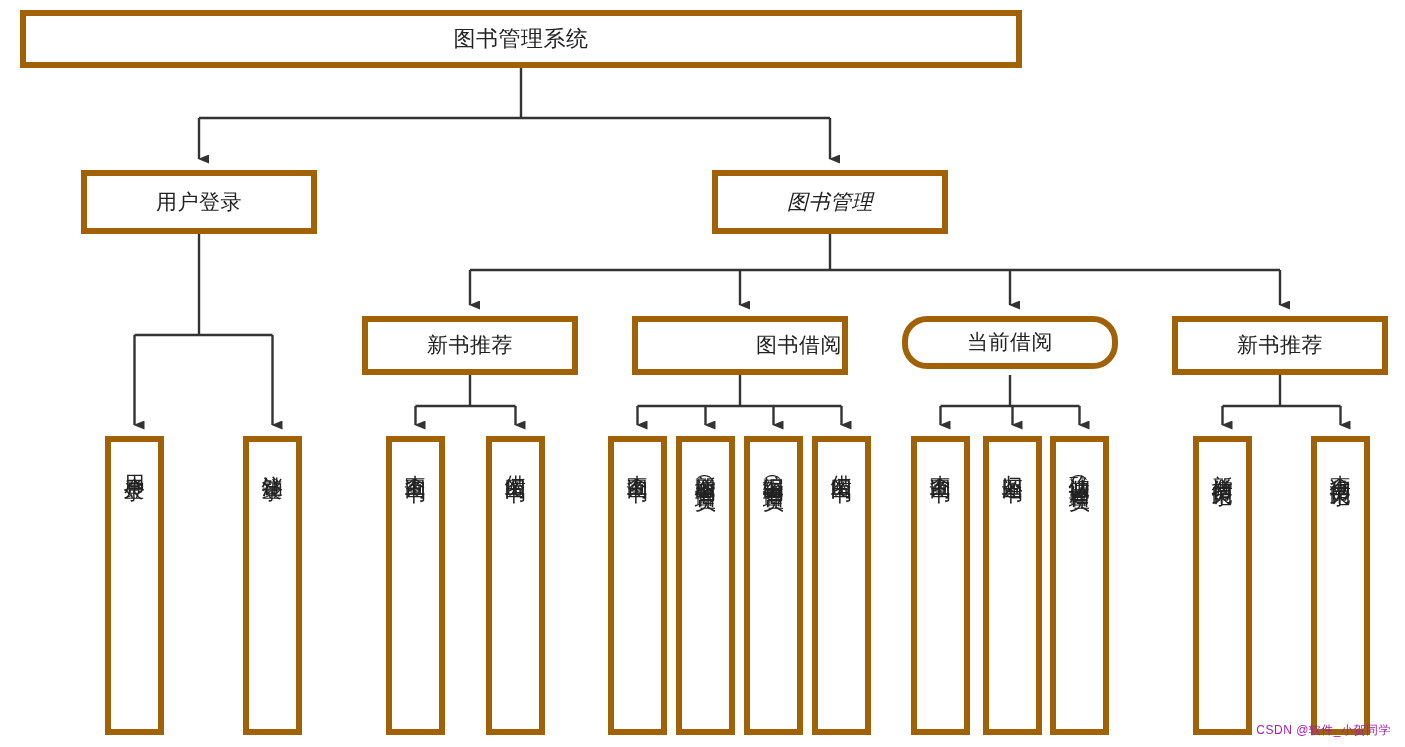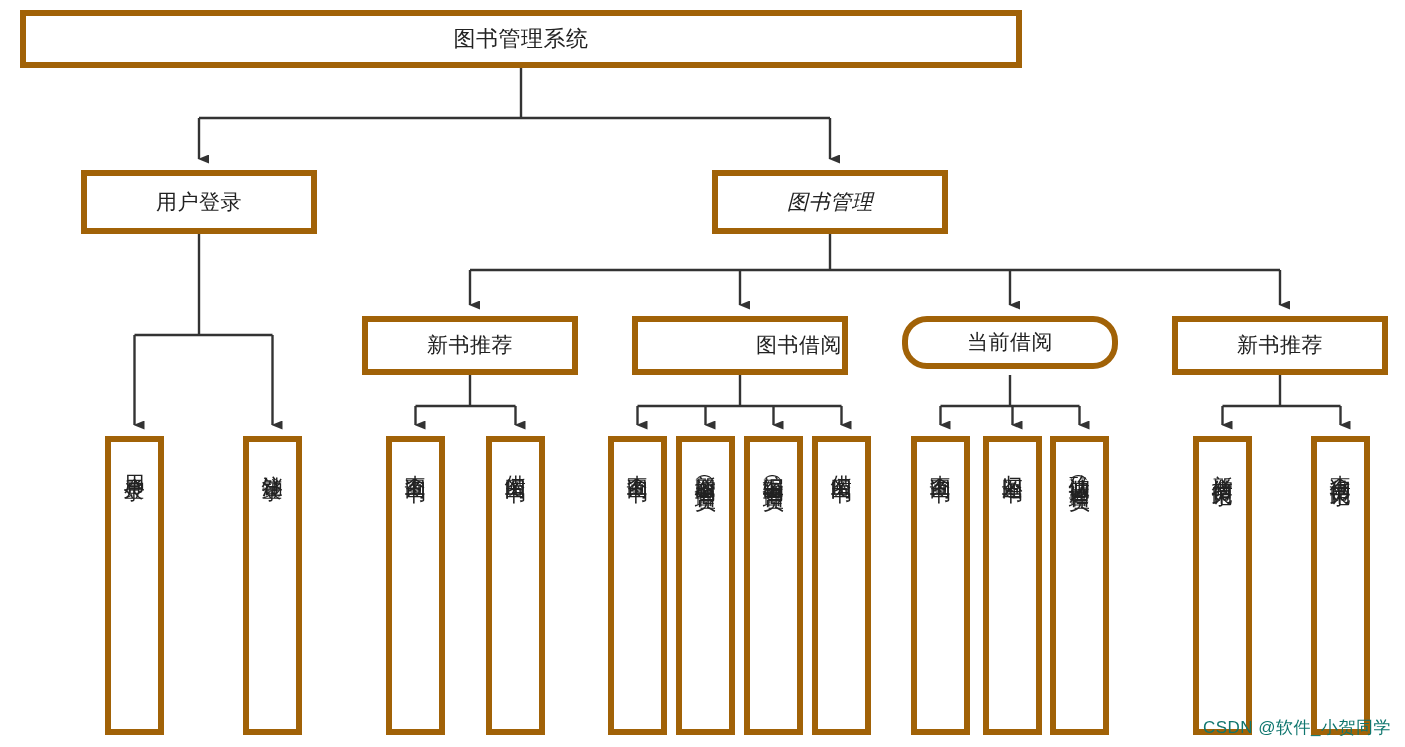--- a/index.html
+++ b/index.html
@@ -57,22 +57,22 @@
     text-orientation: upright;
     font-size: 21px;
     line-height: 1.12;
     letter-spacing: 2.5px;
     white-space: nowrap;
   }
   #watermark {
     position: absolute;
     right: 14px;
     bottom: 8px;
-    font-size: 17px;
-    color: #0f766e;
+    font-size: 12px;
+    color: #a21caf;
     z-index: 9;
     white-space: nowrap;
     letter-spacing: 0.5px;
     pointer-events: none;
   }
 </style>
 </head>
 <body>
 
 <div id="diagram-root">

